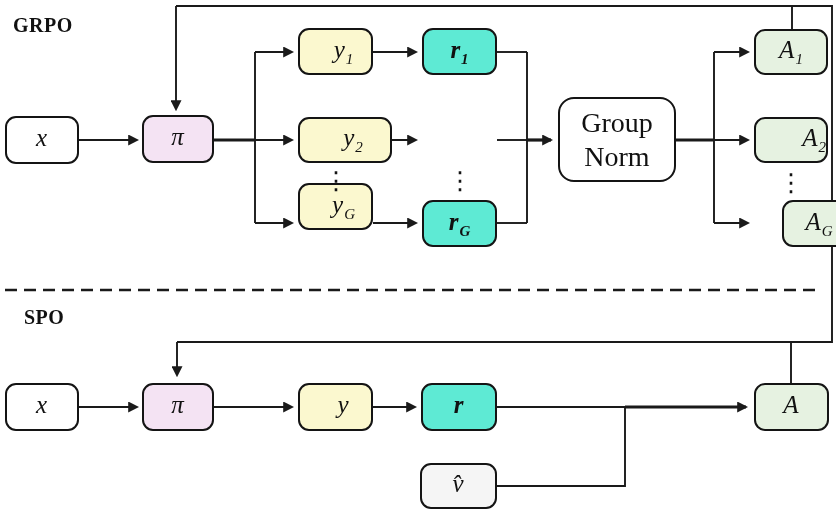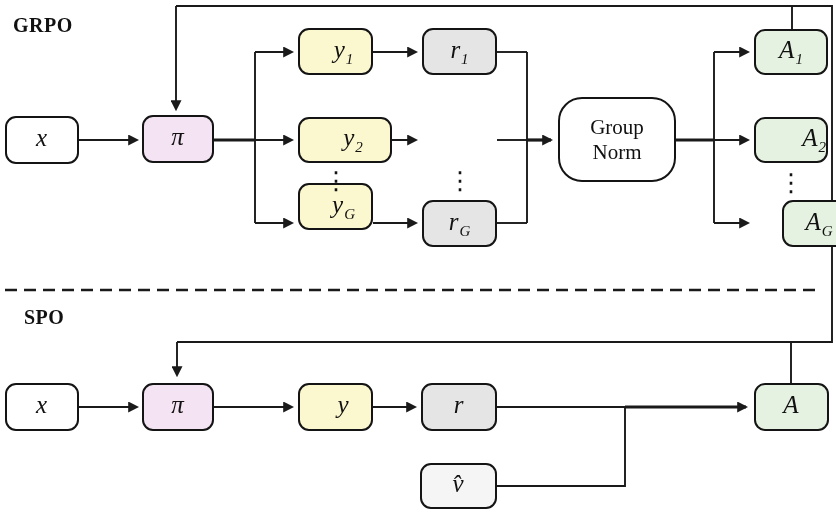--- a/index.html
+++ b/index.html
@@ -9,25 +9,25 @@
     overflow:hidden;
   }
   svg.wires { position:absolute; left:0; top:0; width:836px; height:517px; }
   .node {
     position:absolute; box-sizing:border-box;
     border:2.3px solid #141414; border-radius:11px; background:#ffffff;
     display:flex; align-items:center; justify-content:center;
     font-size:25px; font-style:italic; line-height:1;
   }
   .node sub { font-size:0.60em; font-style:italic; line-height:1; margin-left:1px; transform:translateY(2px); }
-  .node.gn { border-radius:24px; font-style:normal; font-size:21px; }
+  .node.gn { border-radius:16px; font-style:normal; font-size:28px; }
   .gn-label { display:flex; flex-direction:column; align-items:center; line-height:1.18; font-style:normal; }
   .pink   { background:#F4E3F3; }
   .yellow { background:#FBF8CF;padding-left:16px; }
-  .blue   { background:#e5e5e5; }
+  .blue   { background:#5eead4;font-weight:bold; }
   .green  { background:#E6F2E1; }
   .gray   { background:#F5F5F5; }
   .heading {
     position:absolute; font-weight:bold; font-style:normal;
     font-size:20px; letter-spacing:0.5px;
   }
   .dots {
     position:absolute; font-style:normal; font-size:25px; line-height:1;
     transform:translateX(-50%); color:#141414;
   }

